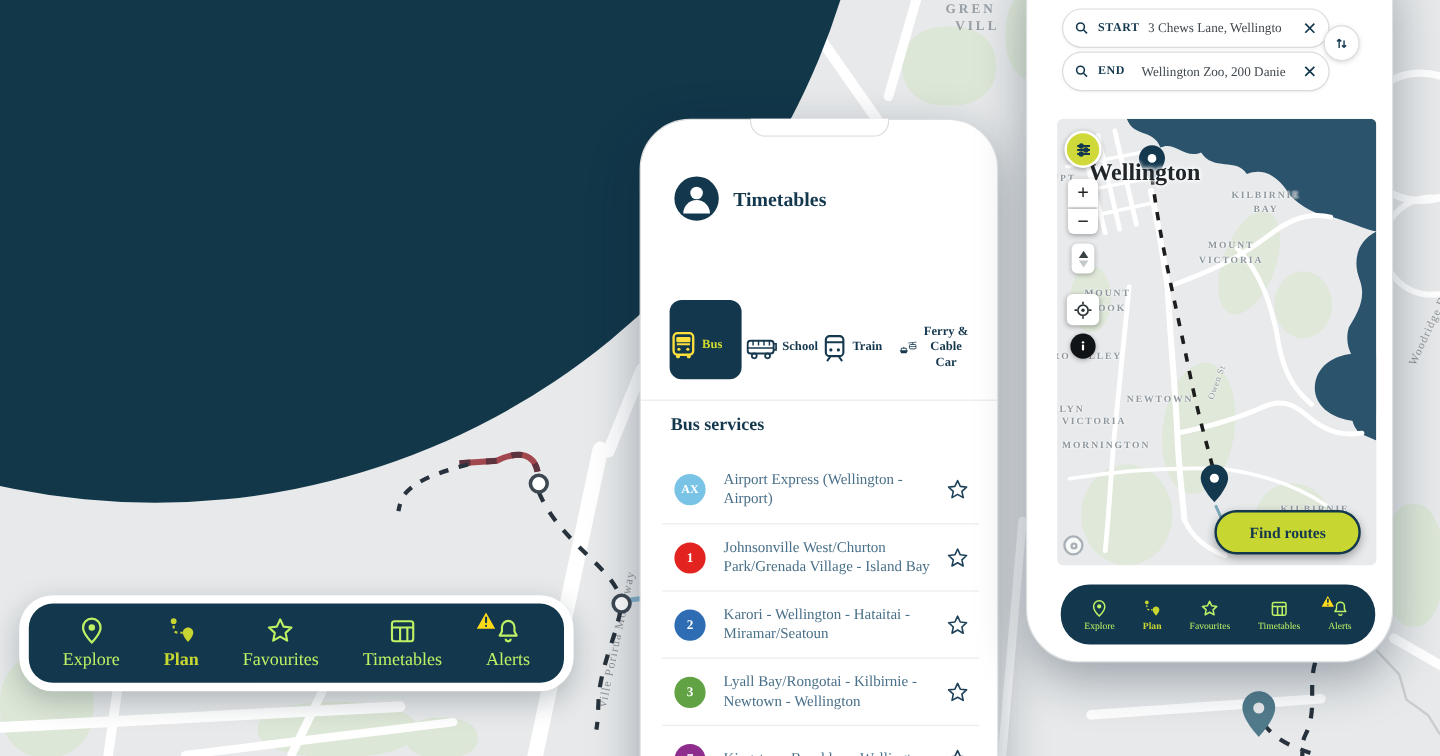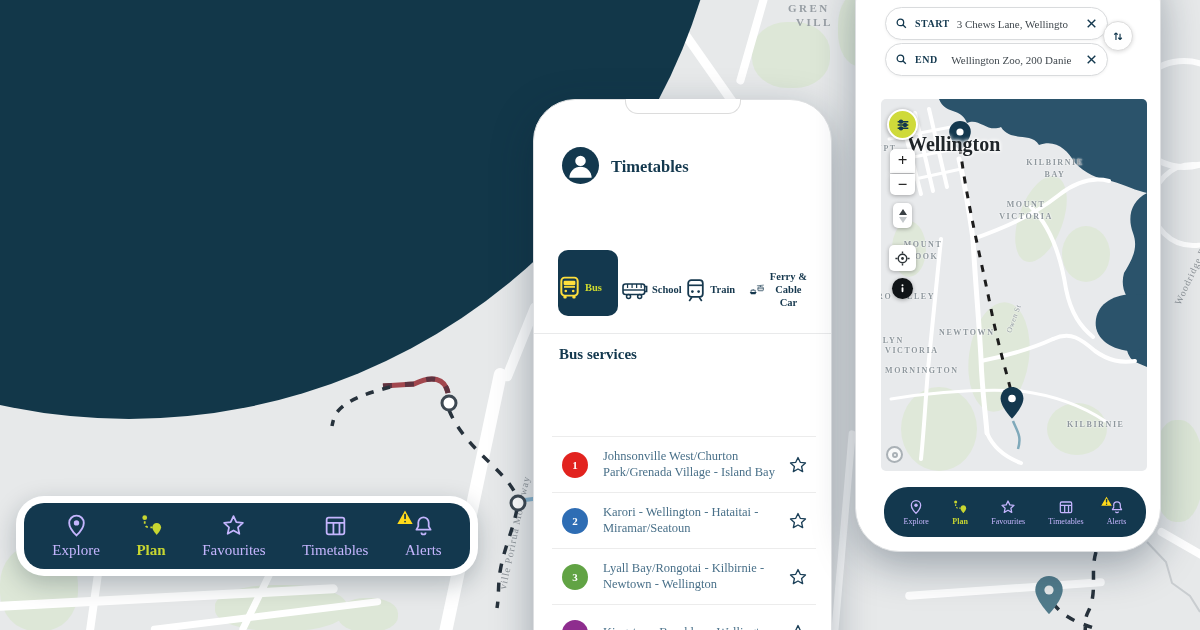--- a/index.html
+++ b/index.html
@@ -12,21 +12,21 @@
   .park{position:absolute;background:#dde7d7;border-radius:45%;}
   .ring{position:absolute;border:6px solid #fff;border-radius:50%;}
   .bg-label{position:absolute;color:#979ea4;font-size:11px;letter-spacing:2.5px;font-weight:700;}
   .rot-label{position:absolute;color:#8d9398;font-size:10px;letter-spacing:1px;transform-origin:left top;white-space:nowrap;}
   .navy-circle{position:absolute;left:-470px;top:-779px;width:1198px;height:1198px;border-radius:50%;background:#123749;}
   
   .navcard{position:absolute;left:16px;top:496px;width:462px;height:80px;background:#fff;border-radius:28px;
            box-shadow:0 8px 24px rgba(10,30,45,.25);}
   .navbar{position:absolute;left:8px;top:7px;right:8px;bottom:7px;background:#13384e;border-radius:20px;
           display:flex;align-items:center;justify-content:space-around;padding:0 10px;}
-  .nav-item{display:flex;flex-direction:column;align-items:center;gap:4px;color:#c4b5fd;cursor:pointer;position:relative;}
+  .nav-item{display:flex;flex-direction:column;align-items:center;gap:4px;color:#bef264;cursor:pointer;position:relative;}
   .nav-item .lbl{font-size:15px;font-weight:400;}
   .nav-item.active{color:#c8d631;}
   .nav-item.active .lbl{font-weight:700;}
   .nav-item svg{display:block;}
   .tri-badge{position:absolute;left:-11px;top:-6px;}
   .mini .nav-item .lbl{font-size:8px;}
   .mini .nav-item{gap:2px;}
   .mini .tri-badge{left:-8px;top:-5px;}
   
   .phone{position:absolute;background:#fff;border:1px solid #dddfe1;box-shadow:0 14px 40px rgba(15,35,55,.35);}
@@ -228,20 +228,29 @@
             <path d="M1.5 15.5h14l-2.6 4.8H4.1z" fill="#16384e"></path>
             <path d="M4.2 15.5v-3.6h8.4v3.6" fill="none" stroke="#16384e" stroke-width="1.5"></path>
             <path d="M8.4 11.9V9.6" stroke="#16384e" stroke-width="1.5"></path>
           </svg>
         <span class="tlbl">Ferry &amp; Cable Car</span>
       </div>
     </div>
     <div class="divider"></div>
     <div class="sec-head">Bus services</div>
 
+    <div class="svc-row" style="top:280px;">
+      <span class="badge" style="font-size: 10px; background: rgb(121, 195, 230);">AX</span>
+      <span class="svc-name">Airport Express (Wellington - Airport)</span>
+      <span class="star-btn">
+          <svg width="20" height="20" viewBox="0 0 24 24">
+            <path d="M12 3l2.7 5.8 6.3.7-4.7 4.3 1.3 6.2-5.6-3.2-5.6 3.2 1.3-6.2L3 9.5l6.3-.7z" fill="none" stroke="#1d4159" stroke-width="1.6" stroke-linejoin="round"></path>
+          </svg>
+        </span>
+    </div>
     <div class="svc-row bt" style="top:336px;">
       <span class="badge" style="background: rgb(226, 35, 31);">1</span>
       <span class="svc-name">Johnsonville West/Churton Park/Grenada Village - Island Bay</span>
       <span class="star-btn">
           <svg width="20" height="20" viewBox="0 0 24 24">
             <path d="M12 3l2.7 5.8 6.3.7-4.7 4.3 1.3 6.2-5.6-3.2-5.6 3.2 1.3-6.2L3 9.5l6.3-.7z" fill="none" stroke="#1d4159" stroke-width="1.6" stroke-linejoin="round"></path>
           </svg>
         </span>
     </div>
     <div class="svc-row bt" style="top:392px;">
@@ -381,20 +390,21 @@
             <circle cx="12" cy="12" r="2" fill="#2d3438"></circle>
             <path d="M12 2v3M12 19v3M2 12h3M19 12h3" stroke="#2d3438" stroke-width="2"></path>
           </svg>
       </div>
       <div class="ctl" style="left:11px;top:179px;width:21px;height:21px;border-radius:50%;background:#101417;">
         <svg width="11" height="11" viewBox="0 0 24 24">
             <circle cx="12" cy="5" r="2.2" fill="#fff"></circle>
             <rect x="10" y="9" width="4" height="11" rx="1.8" fill="#fff"></rect>
           </svg>
       </div>
+      <div class="findroutes">Find routes</div>
       <div class="attrib">
           <i></i>
         </div>
     </div>
 
     <div class="mini-nav mini">
       <div class="nav-item">
         <svg width="16" height="16" viewBox="0 0 24 24">
             <path d="M12 2.5c-3.9 0-7 3.1-7 7 0 5.2 7 12 7 12s7-6.8 7-12c0-3.9-3.1-7-7-7z" fill="none" stroke="currentColor" stroke-width="1.9"></path>
             <circle cx="12" cy="9.5" r="2.6" fill="currentColor"></circle>

